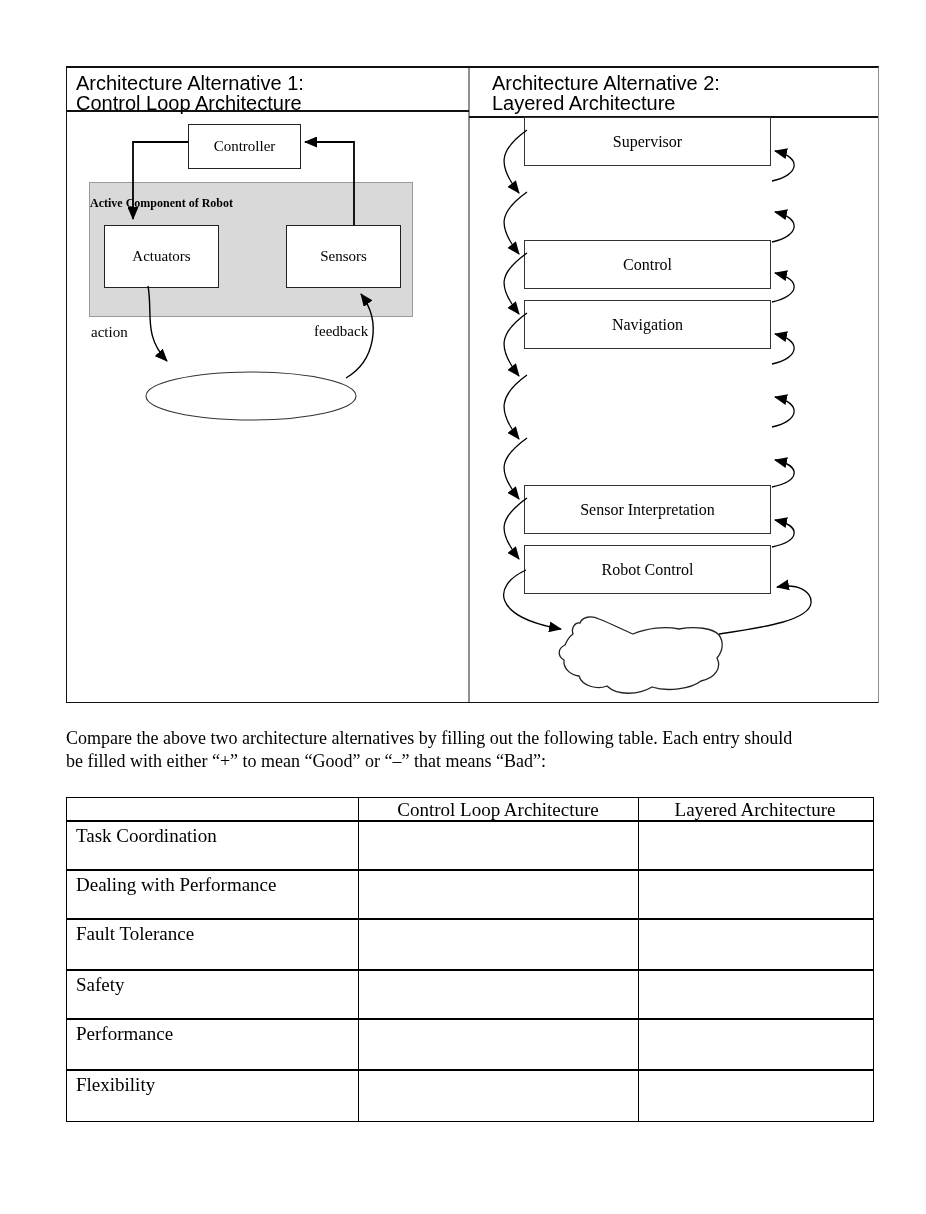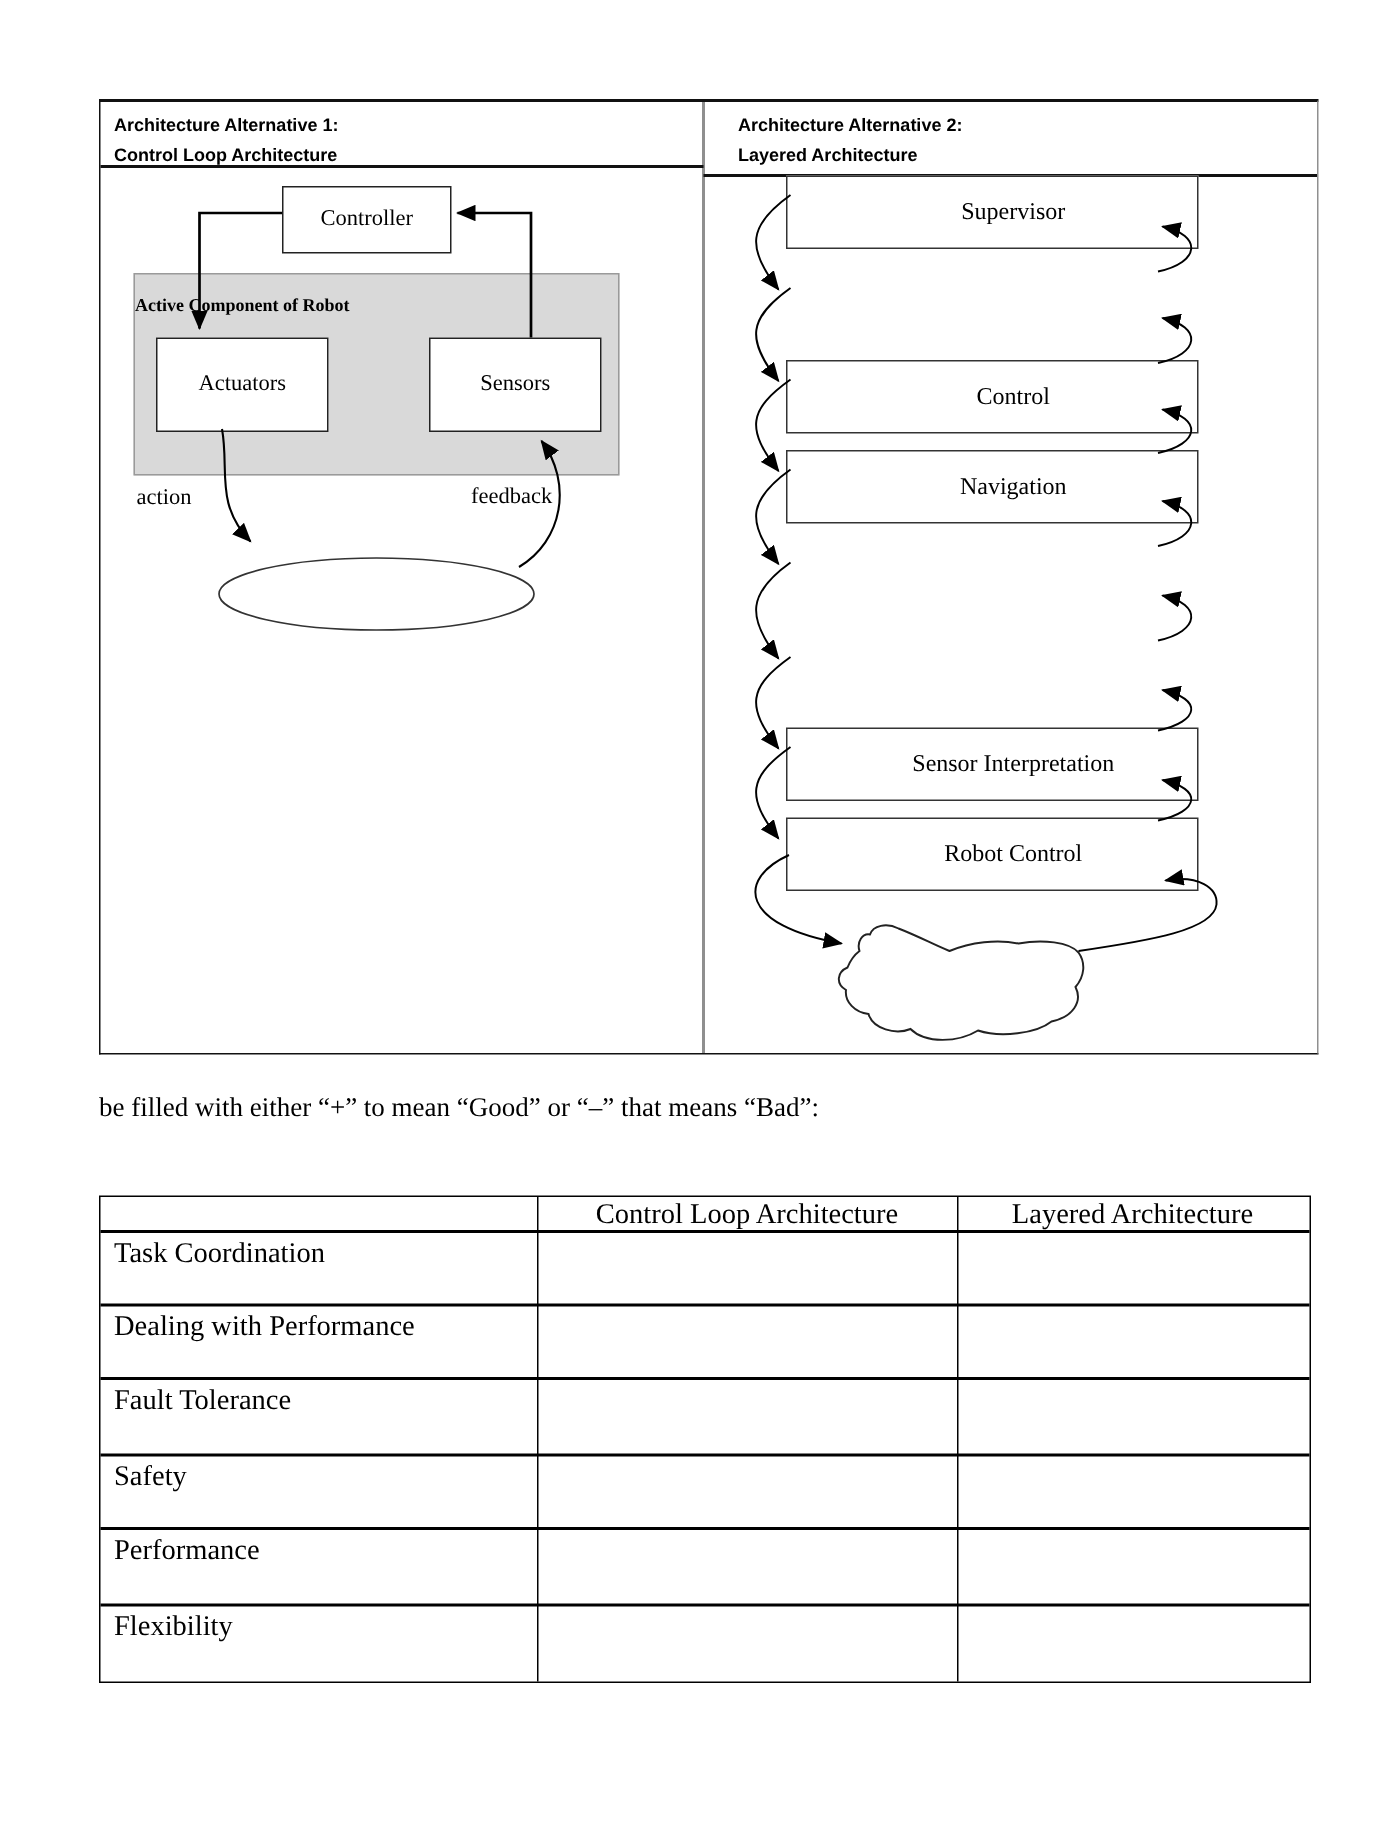--- a/index.html
+++ b/index.html
@@ -6,22 +6,22 @@
   body{width:926px;height:1214px;font-family:"Liberation Serif",serif;color:#000;}
   .page{position:relative;width:926px;height:1214px;background:#fff;overflow:hidden;}
 
   
   .dt{position:absolute;left:66px;top:66px;width:811px;height:634px;
       border-top:2px solid #111;border-left:1.5px solid #111;
       border-bottom:1.5px solid #111;border-right:1.5px solid #8f8f8f;}
   .dt-divider{position:absolute;left:401px;top:0;bottom:0;width:1.5px;background:#8f8f8f;}
   .hline-left{position:absolute;left:0;top:42px;width:402px;height:1.5px;background:#111;}
   .hline-right{position:absolute;left:402px;top:48px;right:0;height:1.5px;background:#111;}
-  .ttl{position:absolute;font-family:"Liberation Sans",sans-serif;font-weight:bold;
-       font-size:12px;line-height:20px;white-space:nowrap;}
+  .ttl{position:absolute;font-family:"Liberation Sans",sans-serif;font-weight:normal;
+       font-size:20px;line-height:20px;white-space:nowrap;}
   .ttl1{left:9px;top:5px;}
   .ttl2{left:411px;top:5px;margin-left:14px;}
 
   
   .box{position:absolute;background:#fff;border:1.5px solid #222;
        display:flex;align-items:center;justify-content:center;font-size:15px;}
   .controller{left:121px;top:56px;width:111px;height:43px;}
   .grayzone{position:absolute;left:22px;top:114px;width:322px;height:133px;
             background:#d9d9d9;border:1px solid #9a9a9a;}
   .grayzone .gz-label{margin-top:13px;text-align:left;font-weight:bold;font-size:12px;}
@@ -29,21 +29,21 @@
   .sensors{left:219px;top:157px;width:113px;height:61px;}
   .flowlabel{position:absolute;font-size:15px;}
   .action-l{left:24px;top:256px;}
   .feedback-l{left:247px;top:255px;}
   .env-ellipse-label{position:absolute;left:124px;top:319px;width:120px;
                      text-align:center;font-size:15px;}
 
   
   .layer{position:absolute;left:457px;width:245px;height:47px;background:#fff;
          border:1.4px solid #333;display:flex;align-items:center;justify-content:center;
-         font-size:16px;padding-left:28px;}
+         font-size:16px;}
   .env-blob-label{position:absolute;left:519px;top:581px;width:122px;
                   text-align:center;font-size:15px;}
 
   .overlay{position:absolute;left:0;top:0;width:811px;height:634px;pointer-events:none;}
 
   
   .instr{position:absolute;left:66px;top:727px;width:818px;font-size:18px;line-height:23px;}
 
   
   .ct{position:absolute;left:66px;top:797px;width:806px;height:323px;
@@ -143,20 +143,21 @@
       <path d="M 705 234 C 733 228, 735 211, 708 205" fill="none" stroke="#000" stroke-width="1.3" marker-end="url(#ah)"></path>
       <path d="M 705 296 C 733 290, 735 272, 708 266" fill="none" stroke="#000" stroke-width="1.3" marker-end="url(#ah)"></path>
       <path d="M 705 359 C 733 353, 735 335, 708 329" fill="none" stroke="#000" stroke-width="1.3" marker-end="url(#ah)"></path>
       <path d="M 705 419 C 733 413, 735 398, 708 392" fill="none" stroke="#000" stroke-width="1.3" marker-end="url(#ah)"></path>
       <path d="M 705 479 C 733 473, 735 458, 708 452" fill="none" stroke="#000" stroke-width="1.3" marker-end="url(#ah)"></path>
       <path d="M 652 566 C 700 559, 742 552, 744 535 C 745 524, 732 515, 710 519" fill="none" stroke="#000" stroke-width="1.3" marker-end="url(#ah)"></path>
     </svg>
   </div>
 
   <div class="instr">
+    <div>Compare the above two architecture alternatives by filling out the following table. Each entry should</div>
     <div>be filled with either “+” to mean “Good” or “–” that means “Bad”:</div>
   </div>
 
   <div class="ct">
     <div class="v1"></div>
     <div class="v2"></div>
     <div class="hr" style="top:22px"></div>
     <div class="hr" style="top:71px"></div>
     <div class="hr" style="top:120px"></div>
     <div class="hr" style="top:171px"></div>

